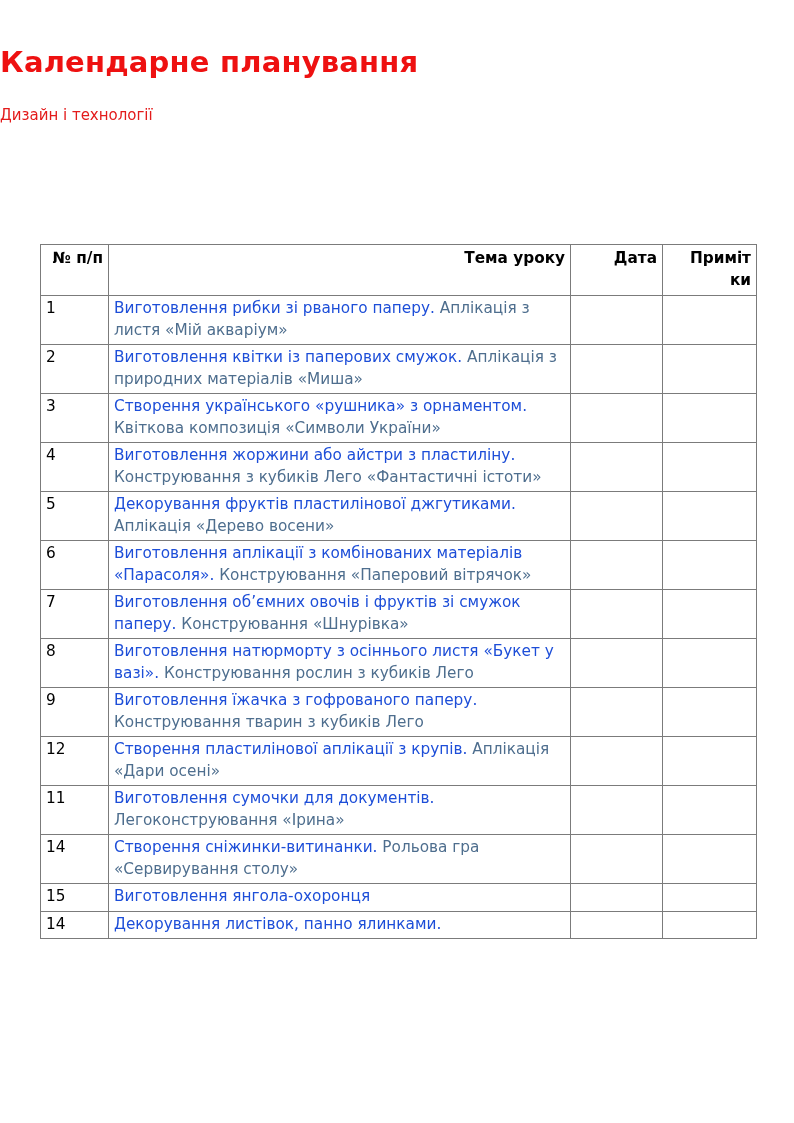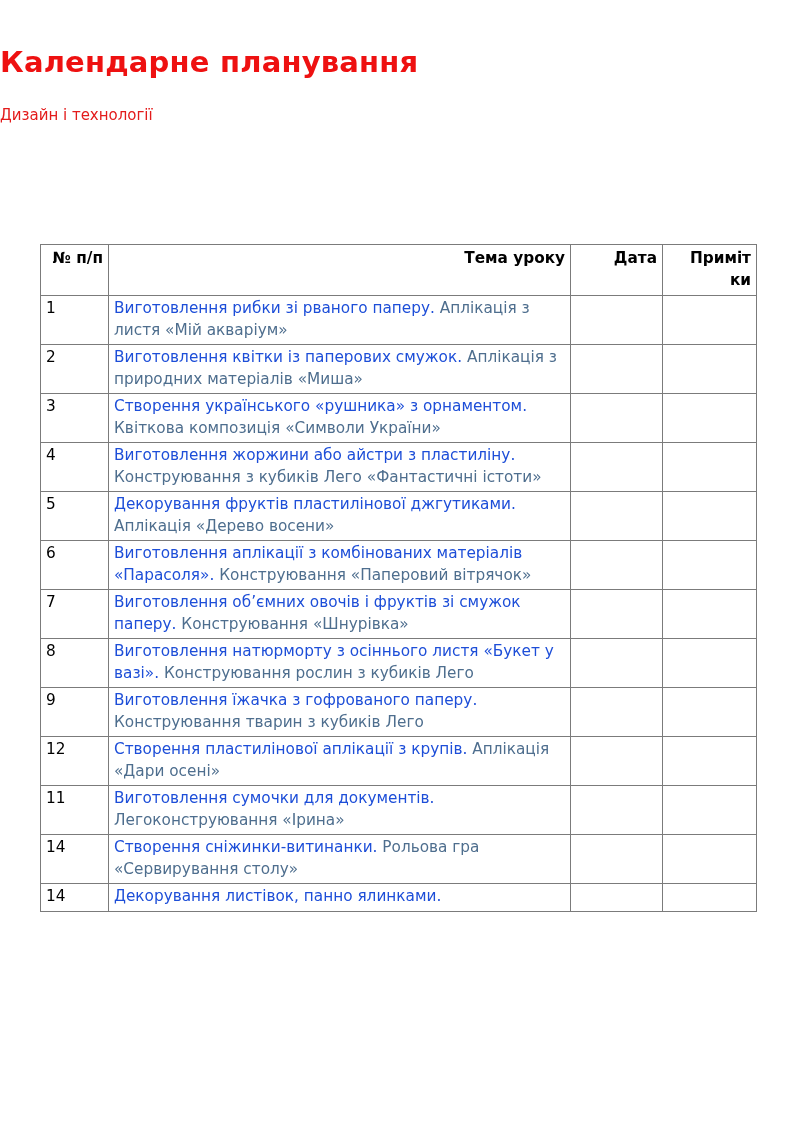--- a/index.html
+++ b/index.html
@@ -208,20 +208,26 @@
             <td class="empty-cell">&nbsp;</td>
             <td class="empty-cell">&nbsp;</td>
           </tr>
           <tr>
             <td class="num-cell">14</td>
             <td class="topic-cell"><span class="topic-main">Створення сніжинки-витинанки.</span> <span class="topic-alt">Рольова гра «Сервирування столу»</span></td>
             <td class="empty-cell">&nbsp;</td>
             <td class="empty-cell">&nbsp;</td>
           </tr>
           <tr>
+            <td class="num-cell">15</td>
+            <td class="topic-cell"><span class="topic-main">Виготовлення янгола-охоронця</span></td>
+            <td class="empty-cell">&nbsp;</td>
+            <td class="empty-cell">&nbsp;</td>
+          </tr>
+          <tr>
             <td class="num-cell">14</td>
             <td class="topic-cell"><span class="topic-main">Декорування листівок, панно ялинками.</span></td>
             <td class="empty-cell">&nbsp;</td>
             <td class="empty-cell">&nbsp;</td>
           </tr>
         </tbody>
     </table>
   </div>
 
 </div>

